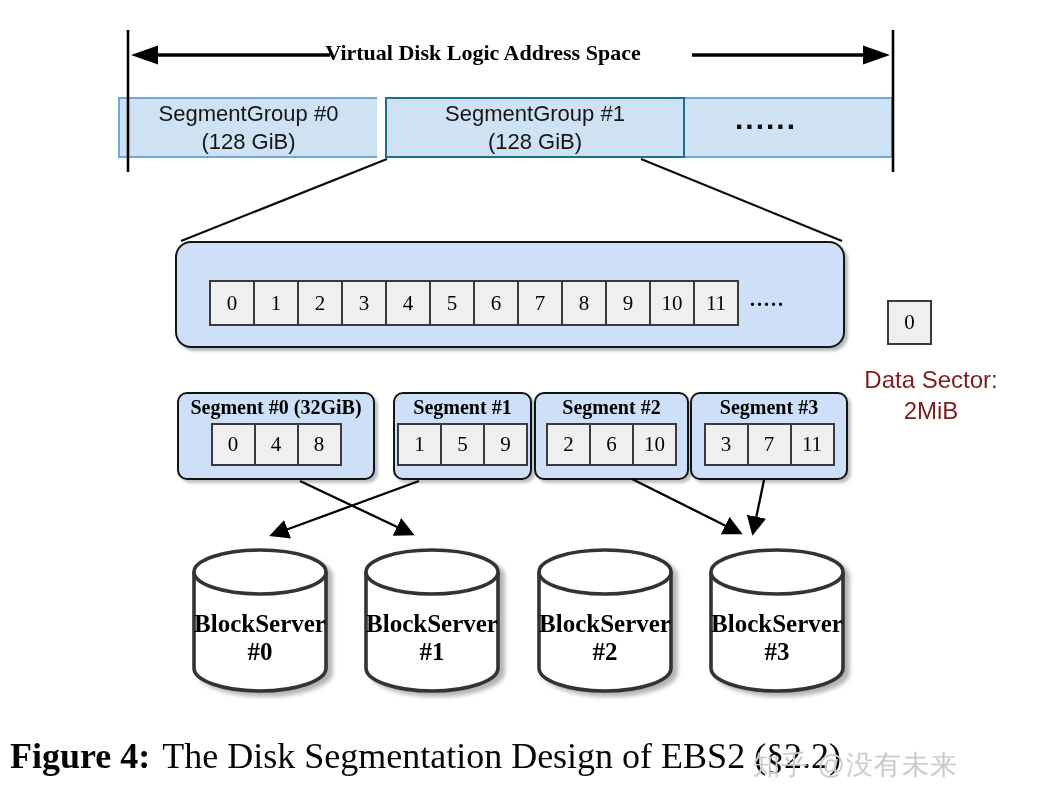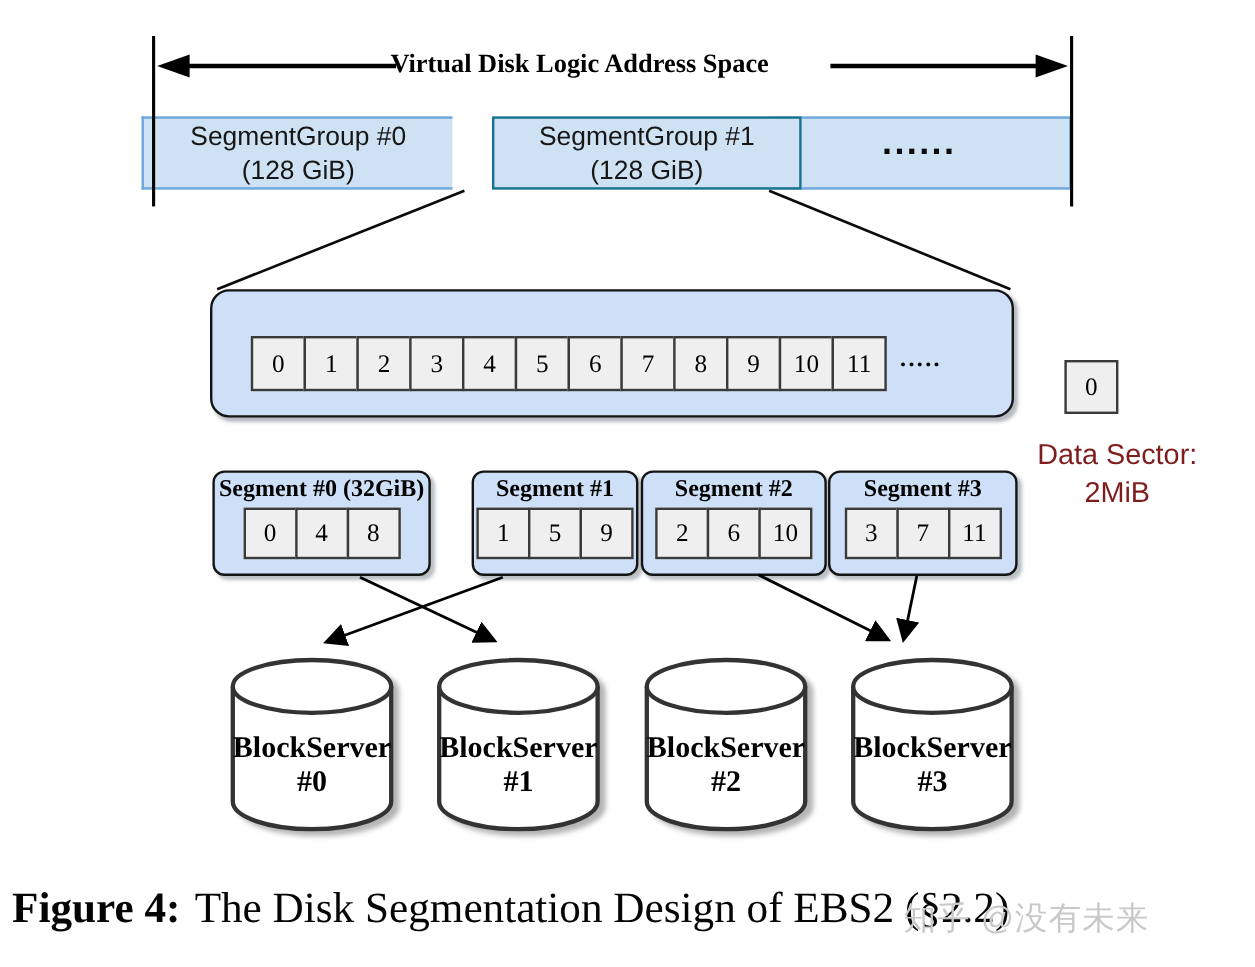--- a/index.html
+++ b/index.html
@@ -16,21 +16,21 @@
   
   #vdl-label{left:128px;top:40px;width:710px;text-align:center;
     font-family:"Liberation Serif","DejaVu Serif",serif;font-weight:bold;font-size:22px;color:#000;}
   svg.overlay{position:absolute;left:0;top:0;z-index:12;pointer-events:none;}
 
   
   .band-sec{position:absolute;top:97px;height:61px;background:var(--band-fill);
     display:flex;flex-direction:column;justify-content:center;align-items:center;
     font-size:22px;line-height:28px;color:#161616;}
   #band-g0{left:118px;width:259px;border:2px solid var(--band-border);border-right:none;}
-  #band-g1{left:385px;width:258px;border:2.5px solid var(--highlight-border);z-index:2;margin-left:25px;}
+  #band-g1{left:385px;width:300px;border:2.5px solid var(--highlight-border);z-index:2;}
   #band-dots{left:641px;width:252px;border:2px solid var(--band-border);border-left:none;}
   #band-dots .dots{font-weight:bold;font-size:30px;letter-spacing:2px;transform:translateY(-9px);color:#0b0b0b;}
 
   
   #detail-box{left:175px;top:241px;width:670px;height:107px;background:var(--box-fill);
     border:2.5px solid var(--box-border);border-radius:16px;
     box-shadow:3px 3px 3px rgba(120,130,140,.55);}
   #detail-title{left:9px;top:3px;font-weight:bold;font-size:21px;color:#000;}
   #detail-cells{left:32px;top:37px;display:flex;align-items:center;}
   .cell{width:46px;height:46px;background:var(--cell-fill);border:2px solid var(--cell-border);
@@ -45,21 +45,21 @@
 
   
   .seg-box{position:absolute;top:392px;height:88px;background:var(--box-fill);
     border:2.5px solid var(--box-border);border-radius:10px;
     box-shadow:3px 3px 3px rgba(120,130,140,.5);}
   .seg-title{text-align:center;font-family:"Liberation Serif","DejaVu Serif",serif;
     font-weight:bold;font-size:20px;margin-top:2px;color:#000;white-space:nowrap;}
   .seg-cells{display:flex;justify-content:center;margin-top:4px;}
   .seg-cells .cell{width:45px;height:43px;}
   .seg-cells .cell + .cell{margin-left:-2px;}
-  #seg-0{left:177px;width:182px;} #seg-1{left:393px;width:139px;}
+  #seg-0{left:177px;width:198px;} #seg-1{left:393px;width:139px;}
   #seg-2{left:534px;width:155px;} #seg-3{left:690px;width:158px;}
 
   
   .server{position:absolute;top:546px;width:144px;height:150px;}
   .server svg{filter:drop-shadow(5px 4px 2px #b4b4b4);}
   .server .label{position:absolute;top:64px;left:0;width:100%;text-align:center;
     font-family:"Liberation Serif","DejaVu Serif",serif;font-weight:bold;font-size:25px;line-height:28px;color:#000;}
   #server-0{left:188px;} #server-1{left:360px;} #server-2{left:533px;} #server-3{left:705px;}
 
   

